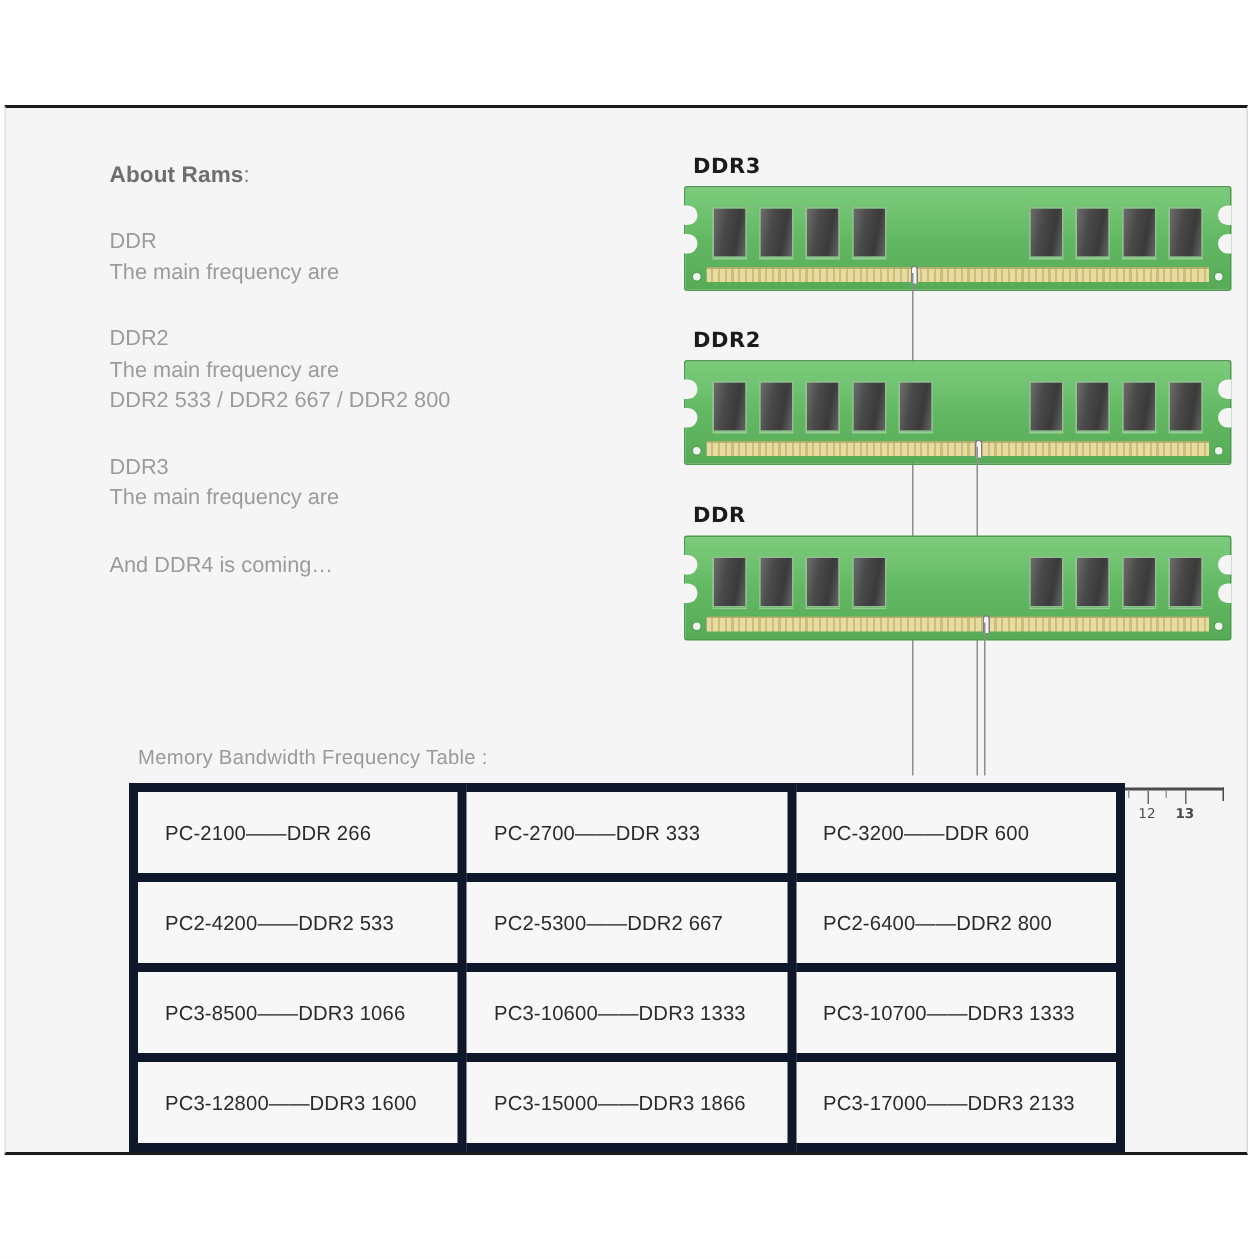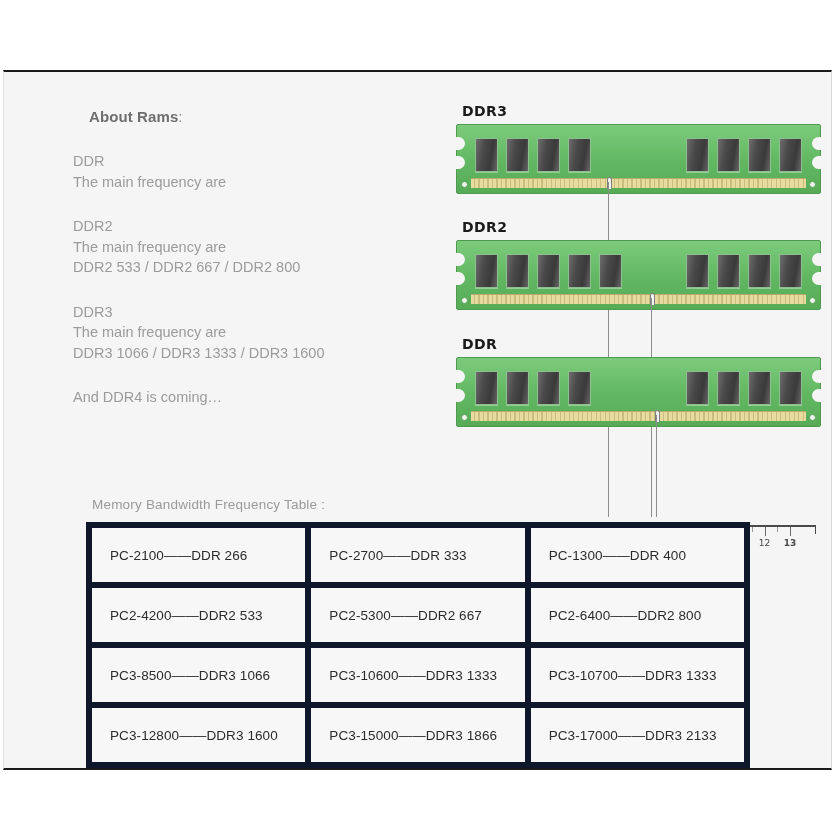--- a/index.html
+++ b/index.html
@@ -39,21 +39,21 @@
   
   .textcol {
     position: absolute;
     left: 69px;
     top: 36px;
     width: 340px;
   }
   .about-title {
     font-size: 15px;
     color: #8a8a8a;
-    margin: 0 0 26px 16px;
+    margin: 0 0 26px 0;
     letter-spacing: .1px;
   }
   .about-title b { color: #6e6e6e; font-weight: bold; }
 
   .block { margin-bottom: 24px; }
   .block .ln {
     font-size: 14.5px;
     color: #9b9b9b;
     line-height: 20.5px;
     white-space: pre;
@@ -251,21 +251,20 @@
 
       <div class="block">
         <div class="ln head">DDR2</div>
         <div class="ln">The main frequency are</div>
         <div class="ln">DDR2 533 / DDR2 667 / DDR2 800</div>
       </div>
 
       <div class="block">
         <div class="ln head">DDR3</div>
         <div class="ln">The main frequency are</div>
-        <div class="ln">DDR3 1066 / DDR3 1333 / DDR3 1600</div>
       </div>
 
       <div class="closing">And DDR4 is coming…</div>
     </div>
 
     <div class="ram-area" id="ram-area">
         <div class="ram-wrap" style="top: 32px;">
           <div class="ram-label">DDR3</div>
           <div class="dimm">
             <div class="clip l t"></div>
@@ -379,21 +378,21 @@
         <div class="tick minor" style="left: 321.25px;"></div>
         <div class="rlab b" style="left: 333.9px;">13</div>
       </div>
 
     <div class="table-caption">Memory Bandwidth Frequency Table :</div>
     <table class="bwtable">
       <tbody id="bwtable-body">
           <tr>
             <td>PC-2100——DDR 266</td>
             <td>PC-2700——DDR 333</td>
-            <td>PC-1300——DDR 400</td>
+            <td>PC-3200——DDR 600</td>
           </tr>
           <tr>
             <td>PC2-4200——DDR2 533</td>
             <td>PC2-5300——DDR2 667</td>
             <td>PC2-6400——DDR2 800</td>
           </tr>
           <tr>
             <td>PC3-8500——DDR3 1066</td>
             <td>PC3-10600——DDR3 1333</td>
             <td>PC3-10700——DDR3 1333</td>

